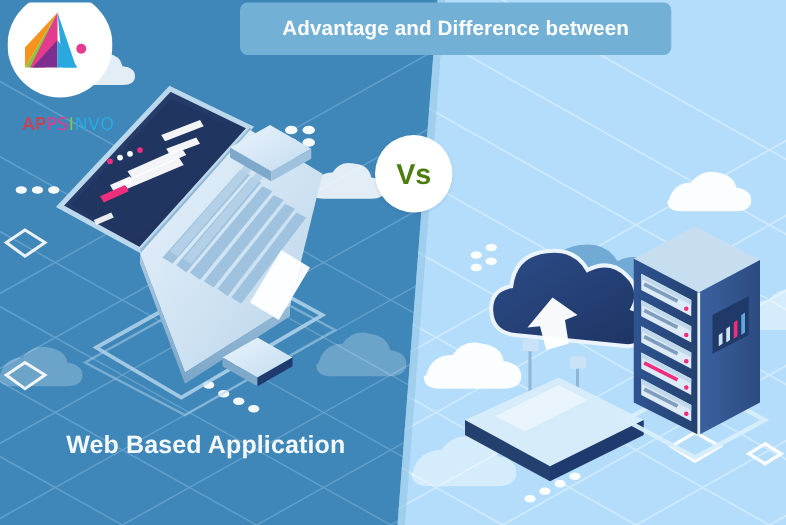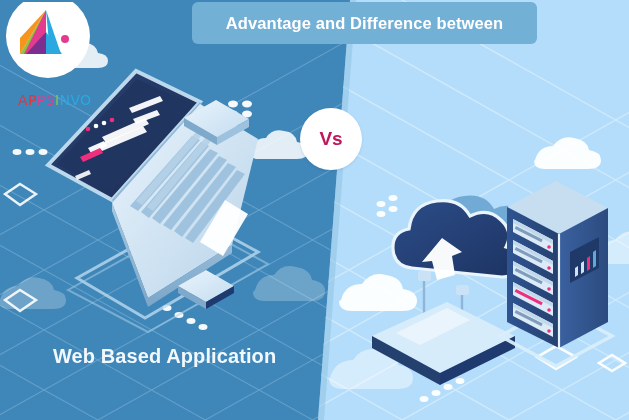--- a/index.html
+++ b/index.html
@@ -62,22 +62,22 @@
     width: 62px;
     height: 62px;
     border-radius: 50%;
     background: #ffffff;
     display: flex;
     align-items: center;
     justify-content: center;
     box-shadow: 0 1px 3px rgba(20,40,70,0.10);
   }
   #vs-text {
-    color: #be185d;
-    font-size: 19px;
+    color: #4d7c0f;
+    font-size: 23px;
     font-weight: bold;
   }
 
   
   #cloud-heading {
     position: absolute;
     left: 383px;
     top: 103px;
     color: #22407c;
     font-size: 16.5px;

